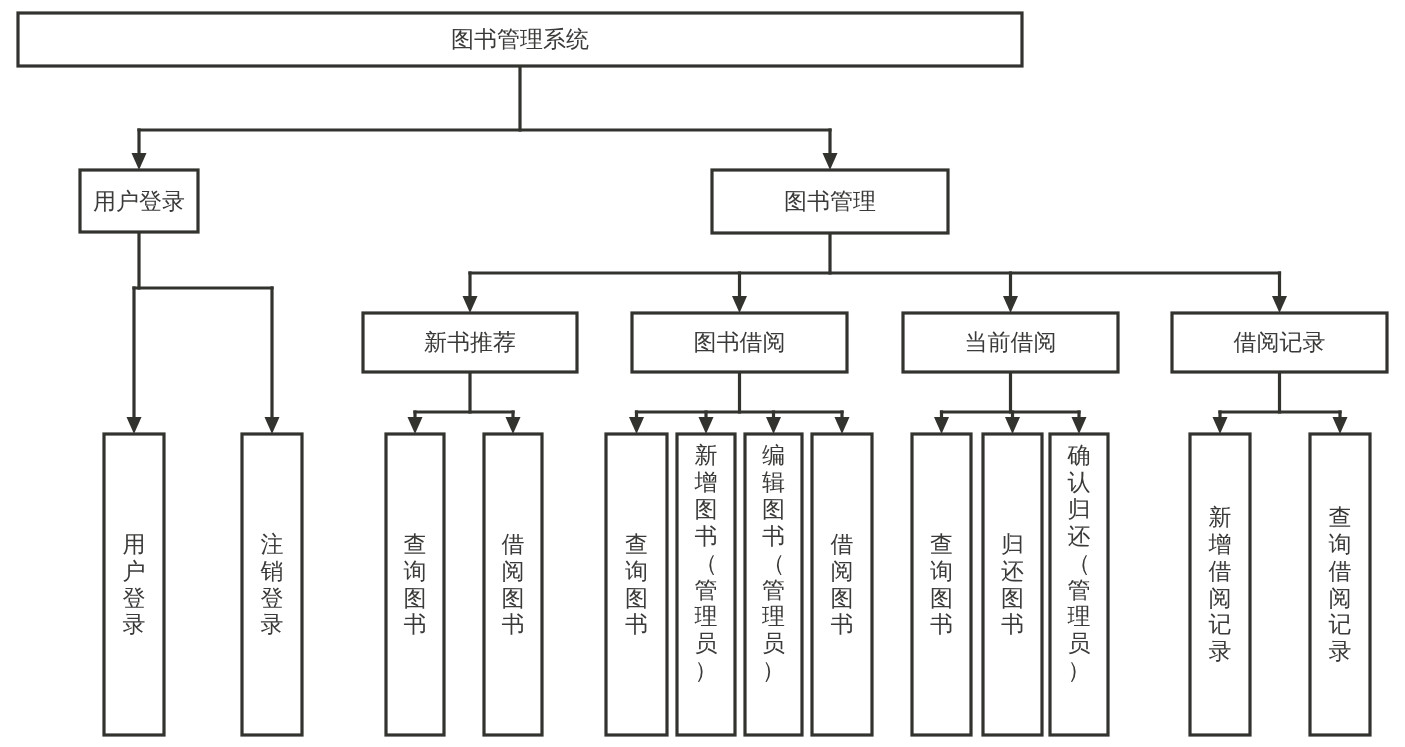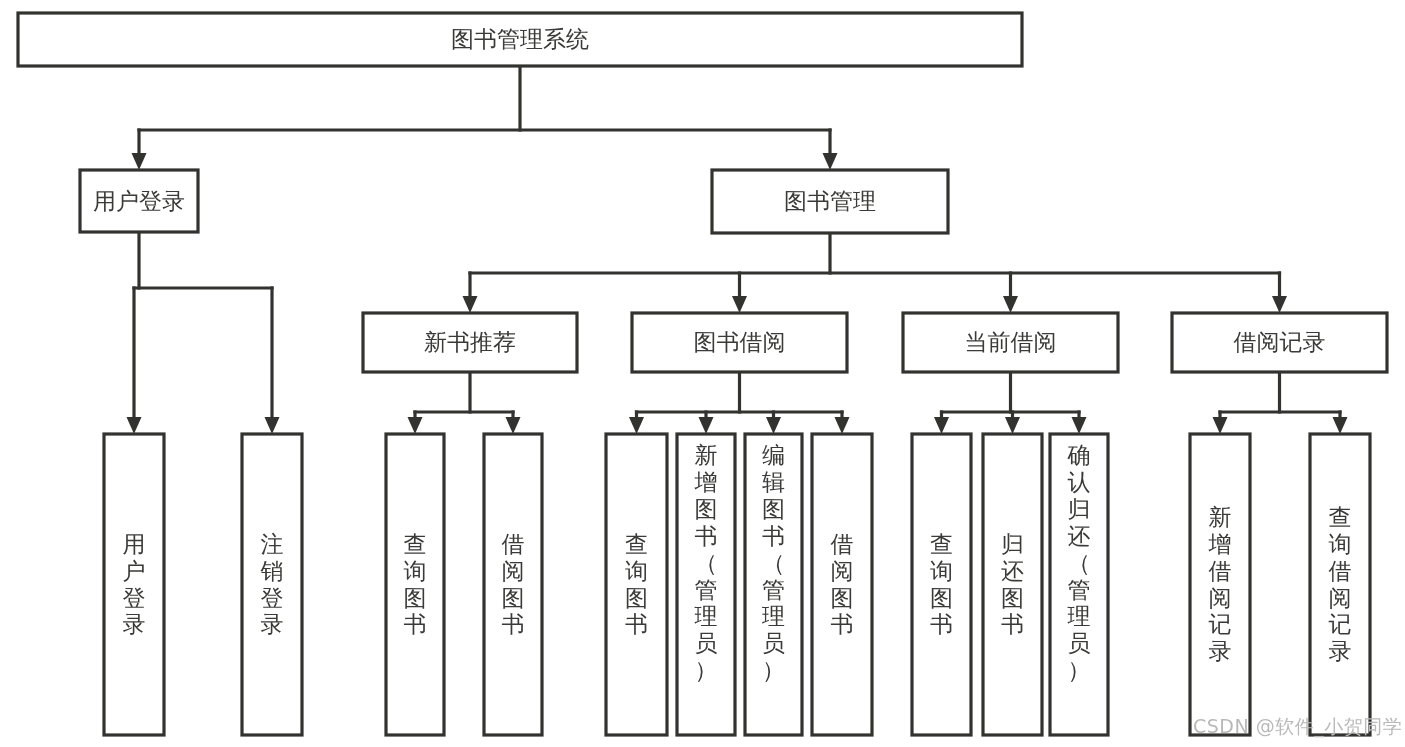--- a/index.html
+++ b/index.html
@@ -217,14 +217,13 @@
       <div class="vert-cell" style="left: 1310px; top: 434px; width: 60px; height: 301px; color: rgb(58, 58, 56);">
         <span>查</span>
         <span>询</span>
         <span>借</span>
         <span>阅</span>
         <span>记</span>
         <span>录</span>
       </div>
     </div>
 
-  <div class="watermark">CSDN @软件_小贺同学</div>
 </div>
 
 </body></html>

